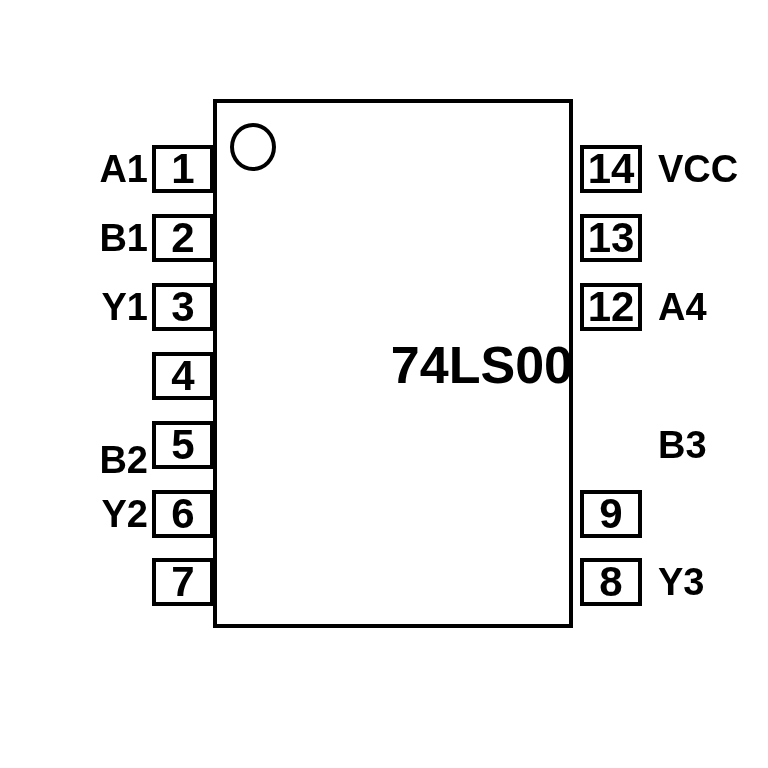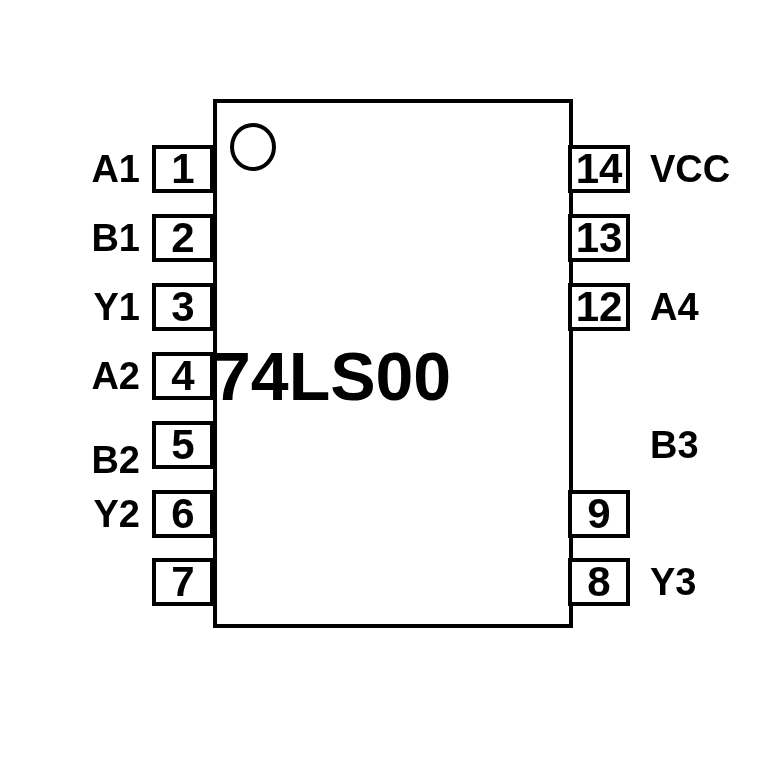--- a/index.html
+++ b/index.html
@@ -30,45 +30,46 @@
     width: 46px;
     height: 48px;
     border: 4px solid currentColor;
     border-radius: 50%;
     box-sizing: border-box;
     background: #ffffff;
   }
   .chip-title {
     position: absolute;
     left: 213px;
-    top: 347px;
+    top: 336px;
     width: 360px;
-    text-align: left;
-    font-size: 68px;
+    text-align: right;
+    font-size: 52px;
     line-height: 58px;
     letter-spacing: 0px;
   }
   .pin-box {
     position: absolute;
     width: 62px;
     height: 48px;
     border: 4px solid currentColor;
     box-sizing: border-box;
     background: #ffffff;
     text-align: center;
     font-size: 42px;
     line-height: 40px;
   }
   .pin-box.left  { left: 152px; }
-  .pin-box.right { left: 568px; }
+  .pin-box.right { left: 580px; }
   .pin-label {
     position: absolute;
     height: 48px;
     line-height: 48px;
     font-size: 38px;
+    margin-left: 8px;
   }
   .pin-label.left  { left: 0;     width: 140px; text-align: right; }
   .pin-label.right { left: 650px; width: 118px; text-align: left;  }
 </style>
 </head>
 <body>
 
 <div class="canvas" style="background: rgb(255, 255, 255); color: rgb(0, 0, 0);">
 
   <div class="chip-body"></div>
@@ -77,21 +78,20 @@
 
   <div class="pin-label left" style="top:145px">A1</div>
   <div class="pin-box left" style="top:145px">1</div>
 
   <div class="pin-label left" style="top:214px">B1</div>
   <div class="pin-box left" style="top:214px">2</div>
 
   <div class="pin-label left" style="top:283px">Y1</div>
   <div class="pin-box left" style="top:283px">3</div>
 
-  <div class="pin-label left" style="top:352px">A2</div>
   <div class="pin-box left" style="top:352px">4</div>
 
   <div class="pin-label left" style="top:436px">B2</div>
   <div class="pin-box left" style="top:421px">5</div>
 
   <div class="pin-label left" style="top:490px">Y2</div>
   <div class="pin-box left" style="top:490px">6</div>
 
   <div class="pin-box left" style="top:558px">7</div>
 

